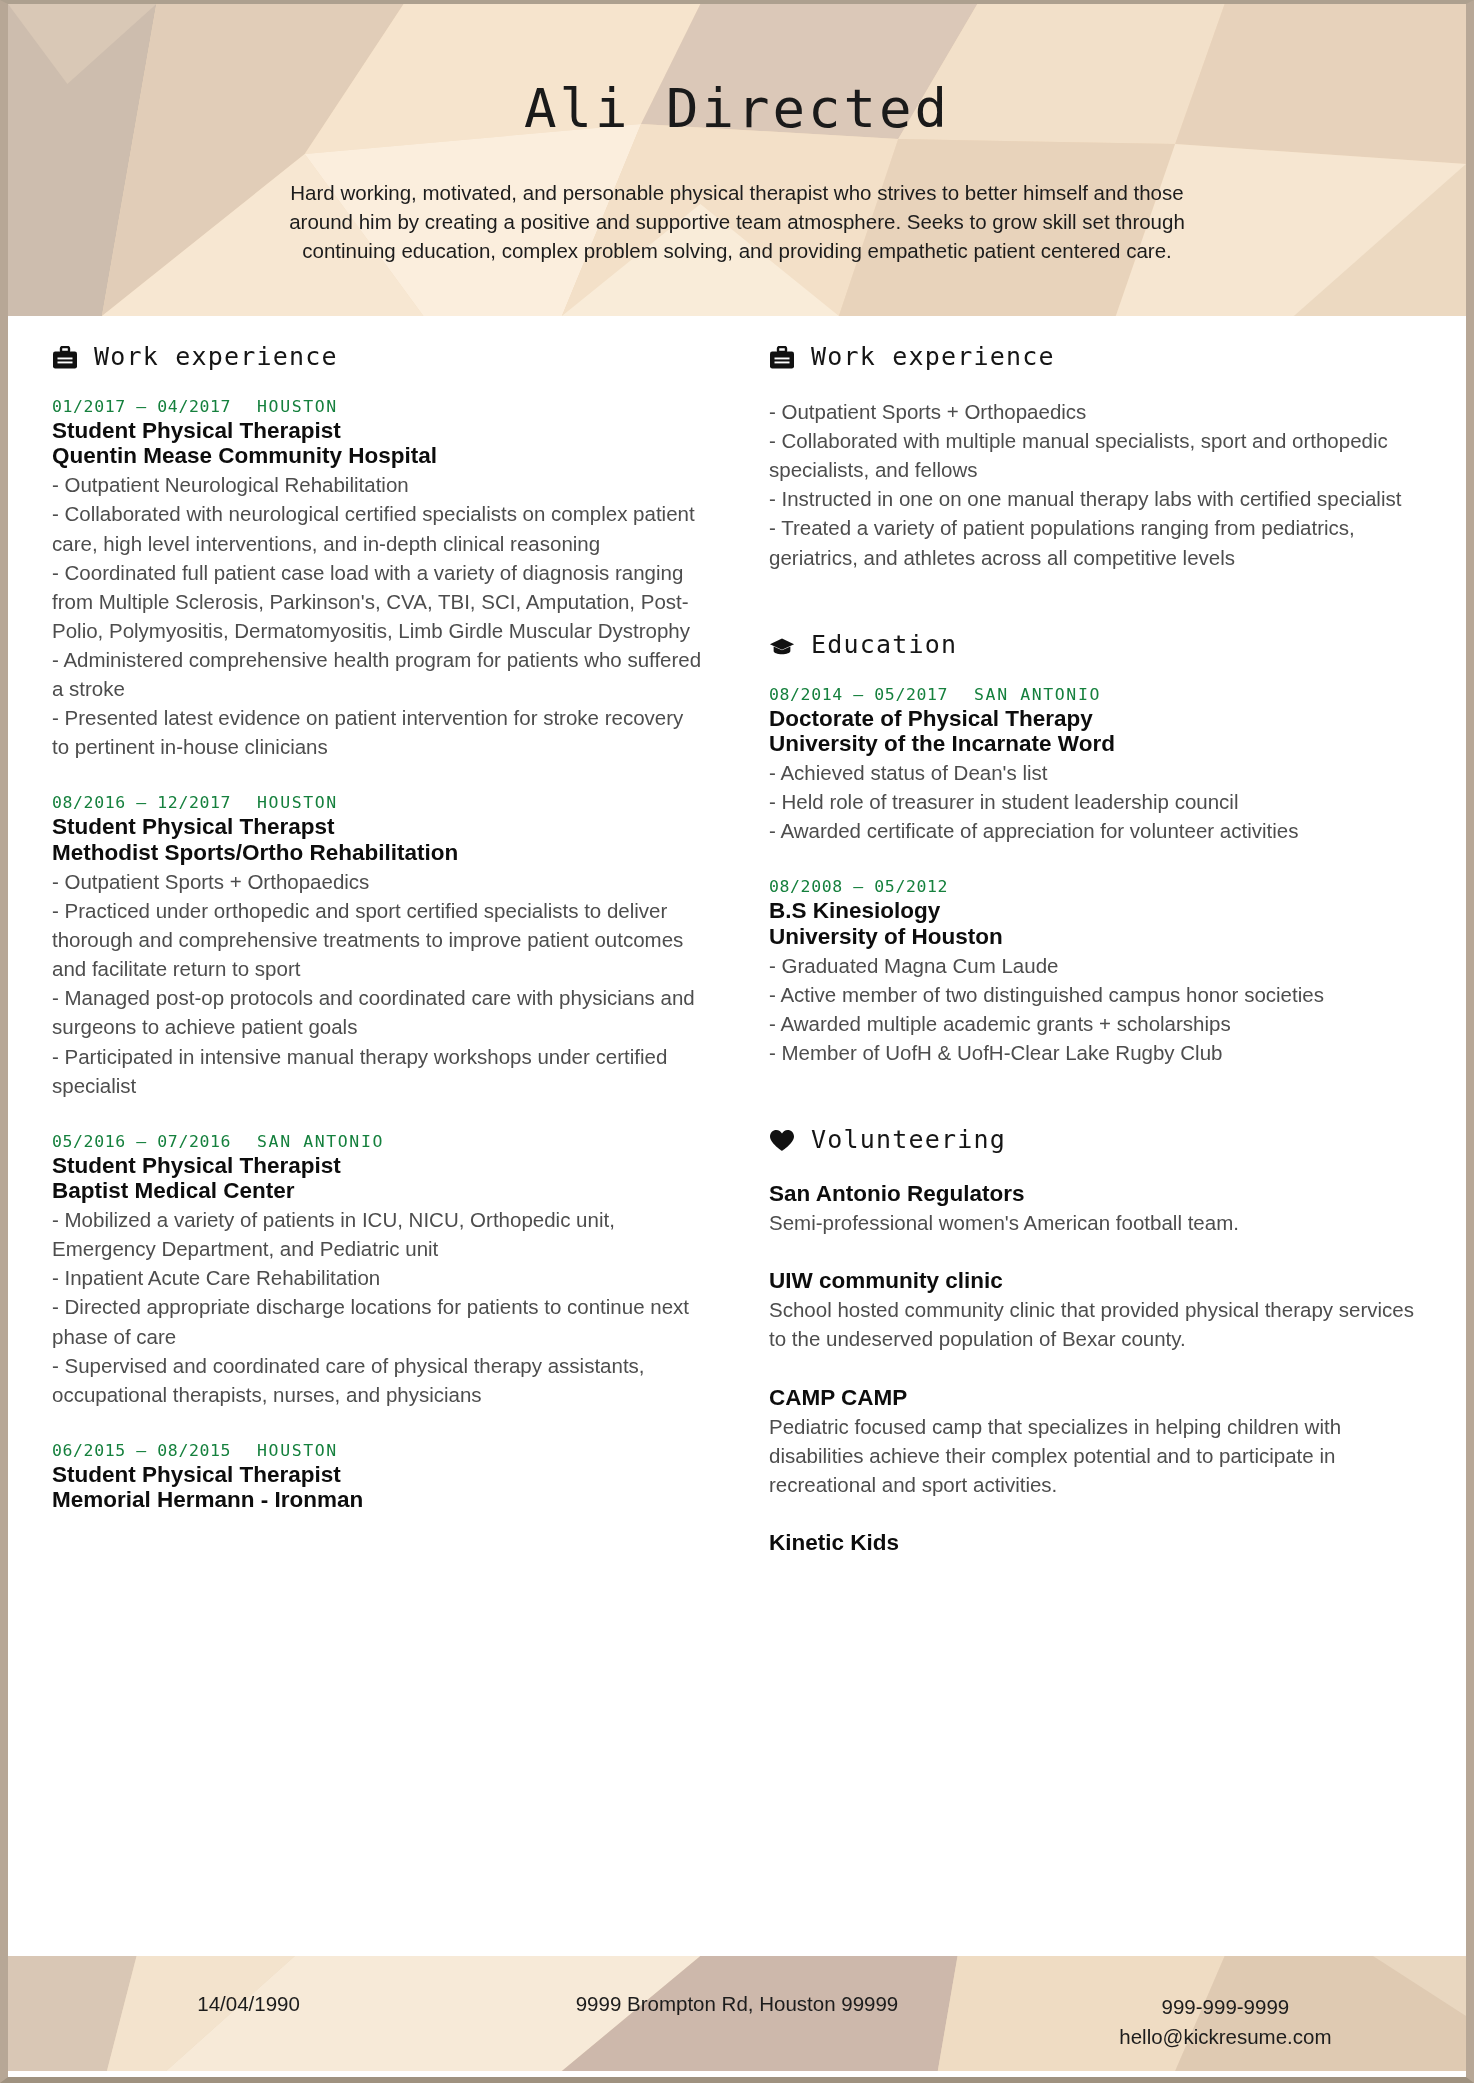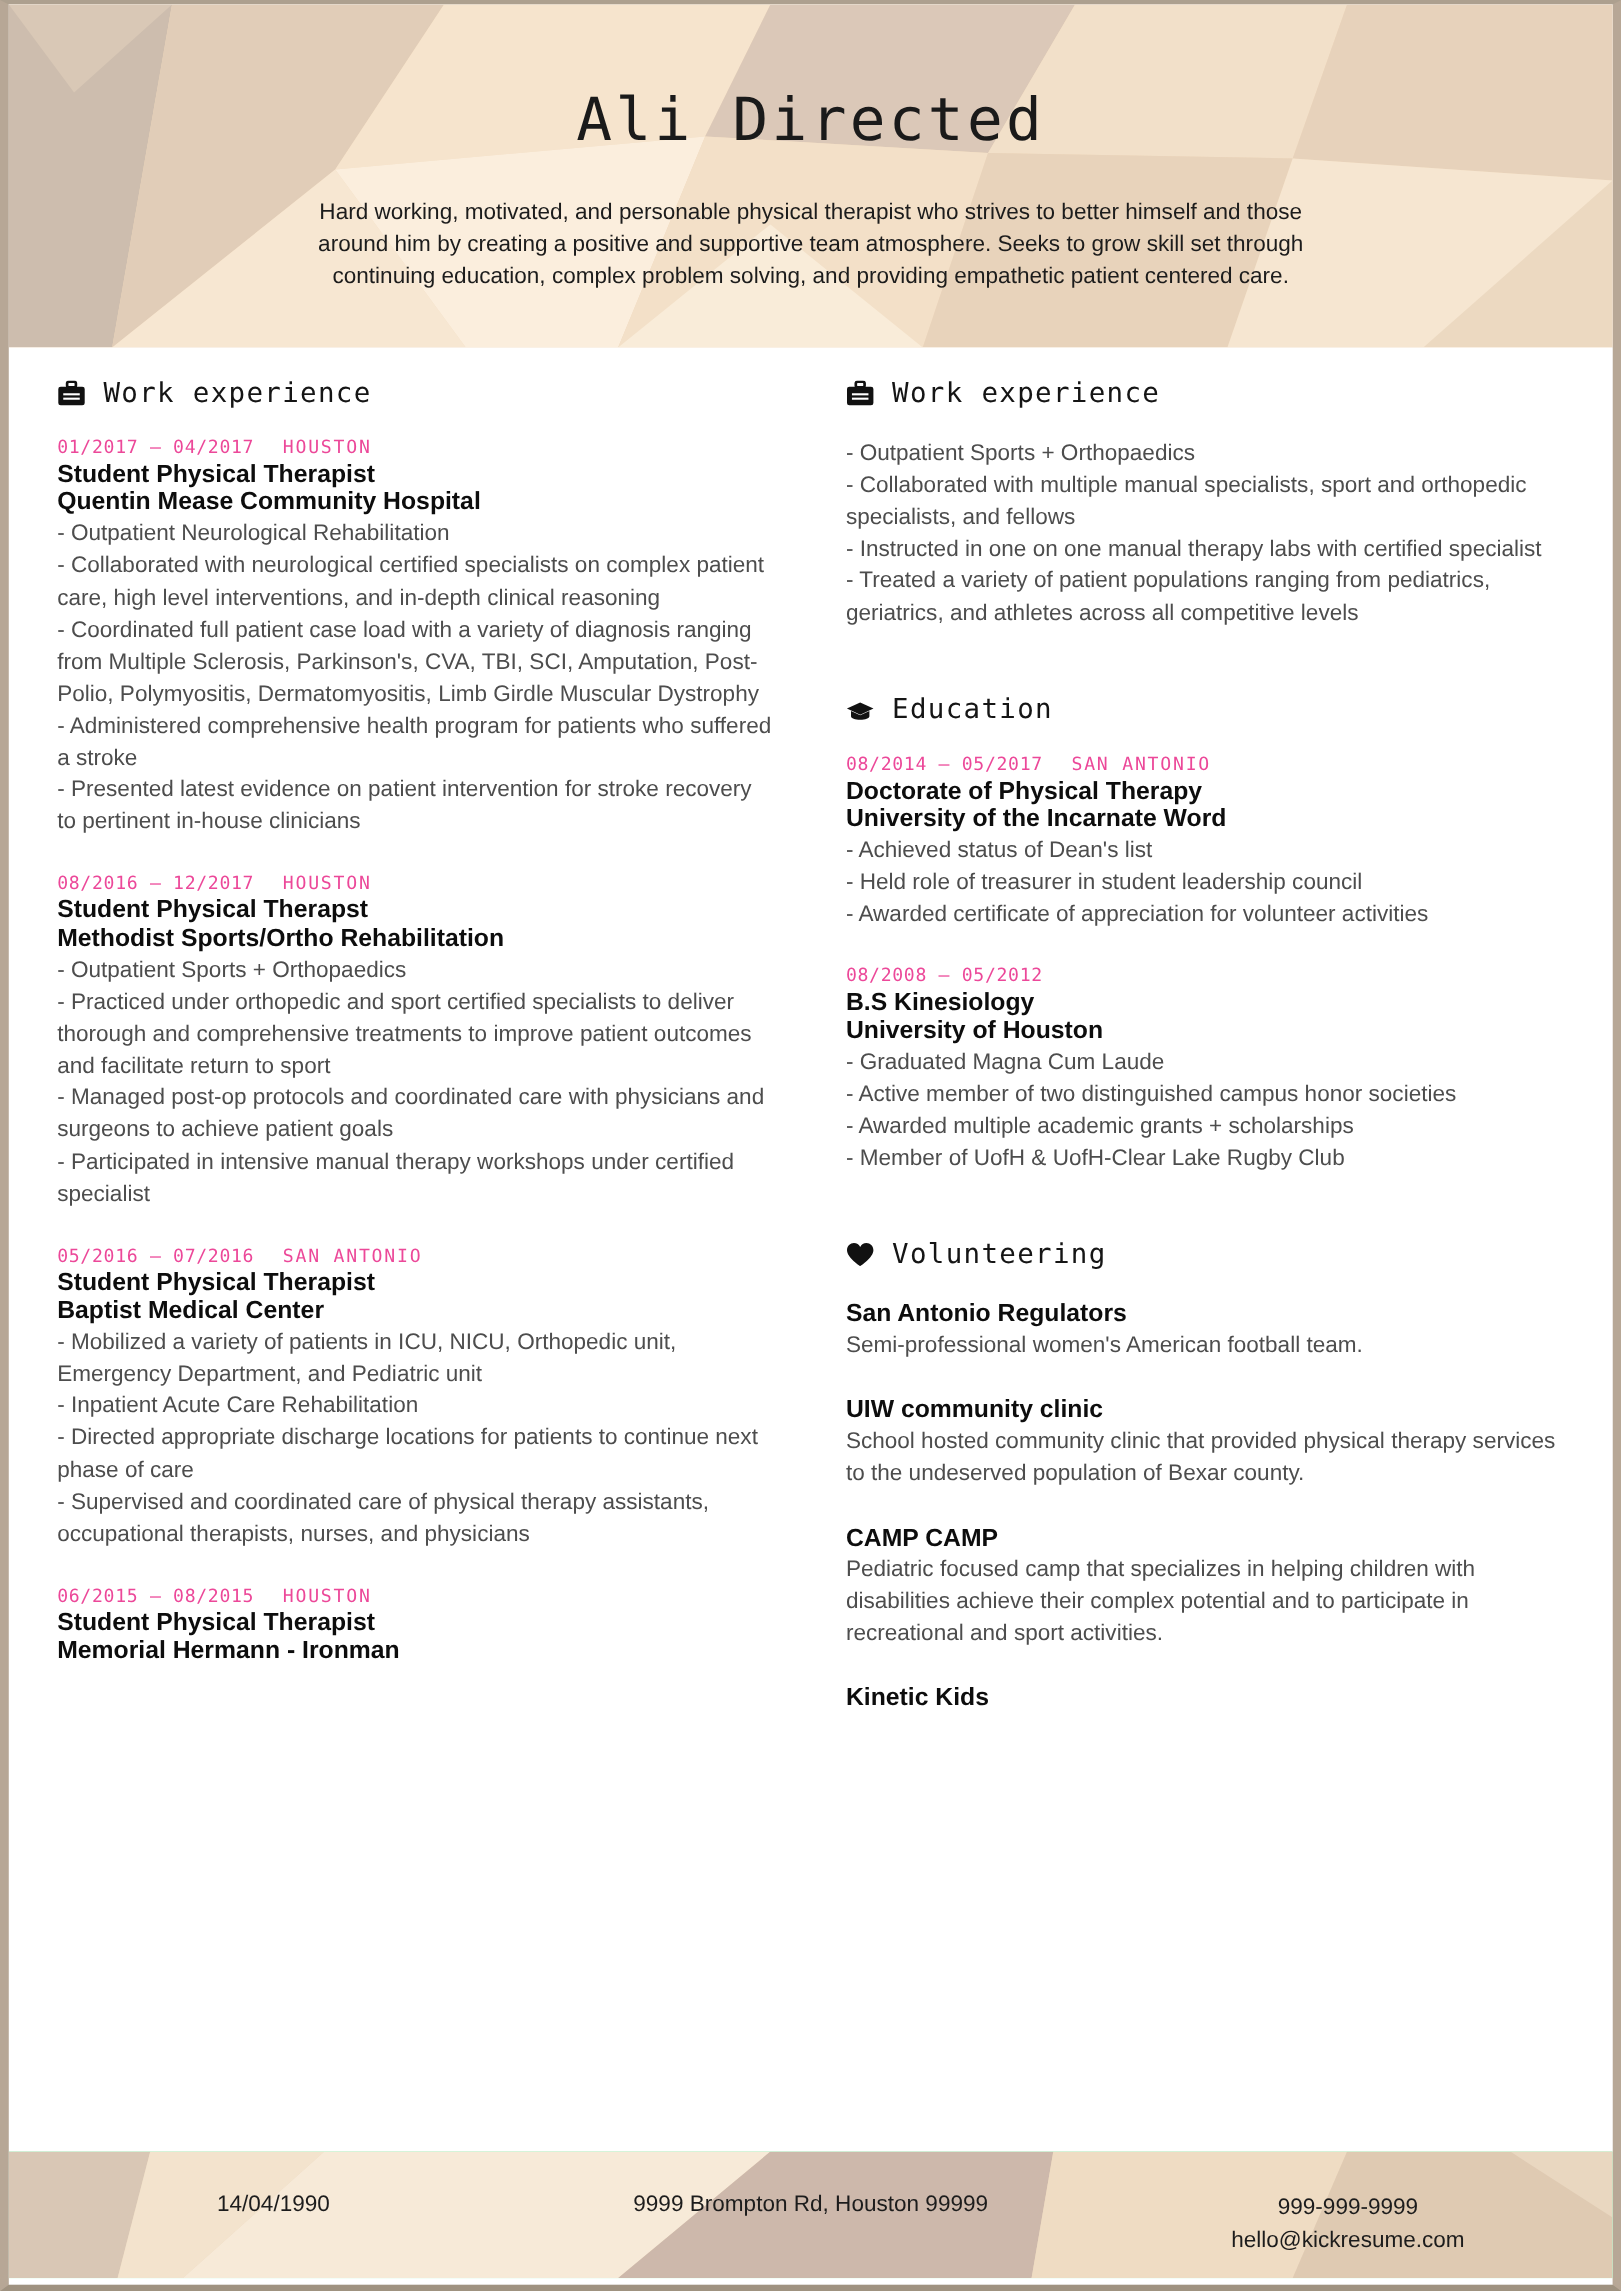--- a/index.html
+++ b/index.html
@@ -93,21 +93,21 @@
     letter-spacing:1.2px;
     color:#151515;
   }
 
   .entry{margin:0 0 32px 0;}
   .entry:last-child{margin-bottom:0;}
   .meta{
     font-family:"DejaVu Sans Mono", monospace;
     font-size:16.5px;
     letter-spacing:.6px;
-    color:#ec4899;
+    color:#15803d;
     margin-bottom:2px;
     white-space:nowrap;
   }
   .meta .loc{margin-left:26px;letter-spacing:1.6px;}
   .role{
     font-size:22.5px;
     font-weight:bold;
     color:#0d0d0d;
     line-height:1.12;
   }
@@ -146,21 +146,21 @@
     line-height:1.42;
     color:#4d4d4d;
   }
   .gap-lg{height:26px;}
 
   
   .footer{
     position:relative;
     height:115px;
     overflow:hidden;
-    background:#86efac;
+    background:#fca5a5;
   }
   .footer-inner{
     position:relative;z-index:3;
     display:flex;
     align-items:flex-start;
     height:100%;
     padding-top:36px;
     box-sizing:border-box;
     font-size:20.5px;
     color:#1c1c1c;

